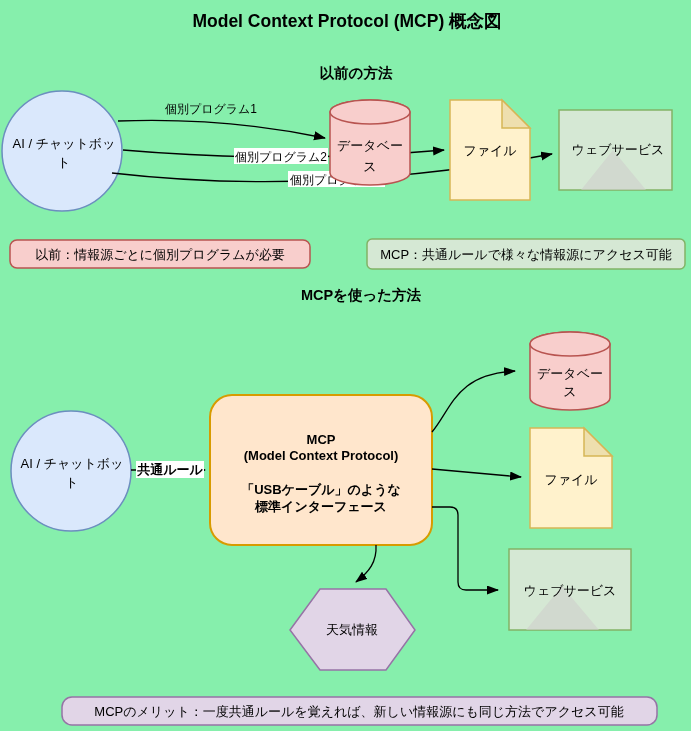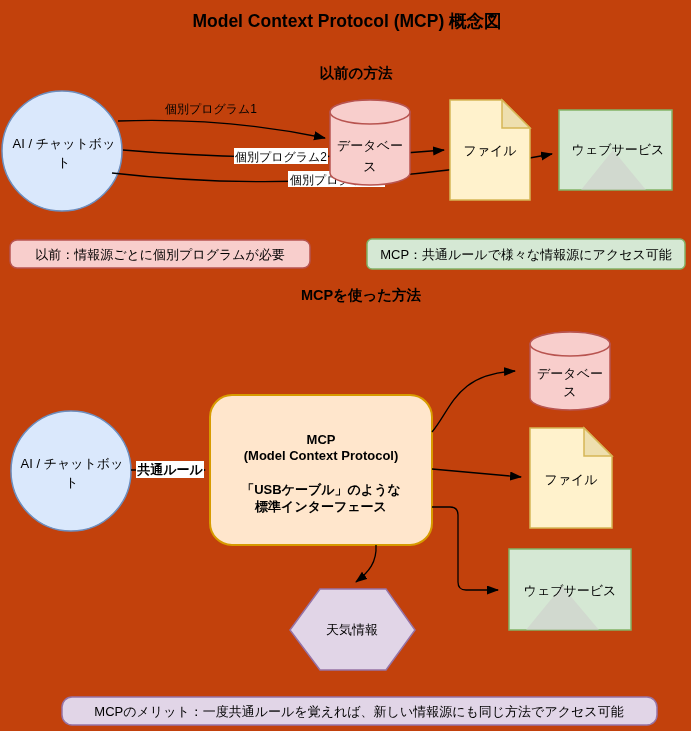--- a/index.html
+++ b/index.html
@@ -1,16 +1,16 @@
 <!DOCTYPE html>
 <html><head>
 <meta charset="utf-8">
 <style>
   html,body{margin:0;padding:0;background:#ffffff;}
-  .canvas{position:relative;width:691px;height:731px;background:#c2410c;overflow:hidden;}
+  .canvas{position:relative;width:691px;height:731px;background:#86efac;overflow:hidden;}
   svg text{
     font-family:"Liberation Sans","DejaVu Sans",sans-serif;
     fill:#000000;
   }
   .title-t{font-size:17.5px;font-weight:bold;}
   .head-t{font-size:14.5px;font-weight:bold;}
   .lbl{font-size:12px;}
   .node-t{font-size:13px;}
   .bold-t{font-size:13px;font-weight:bold;}
   .edge{stroke:#000000;stroke-width:1.3;fill:none;}

